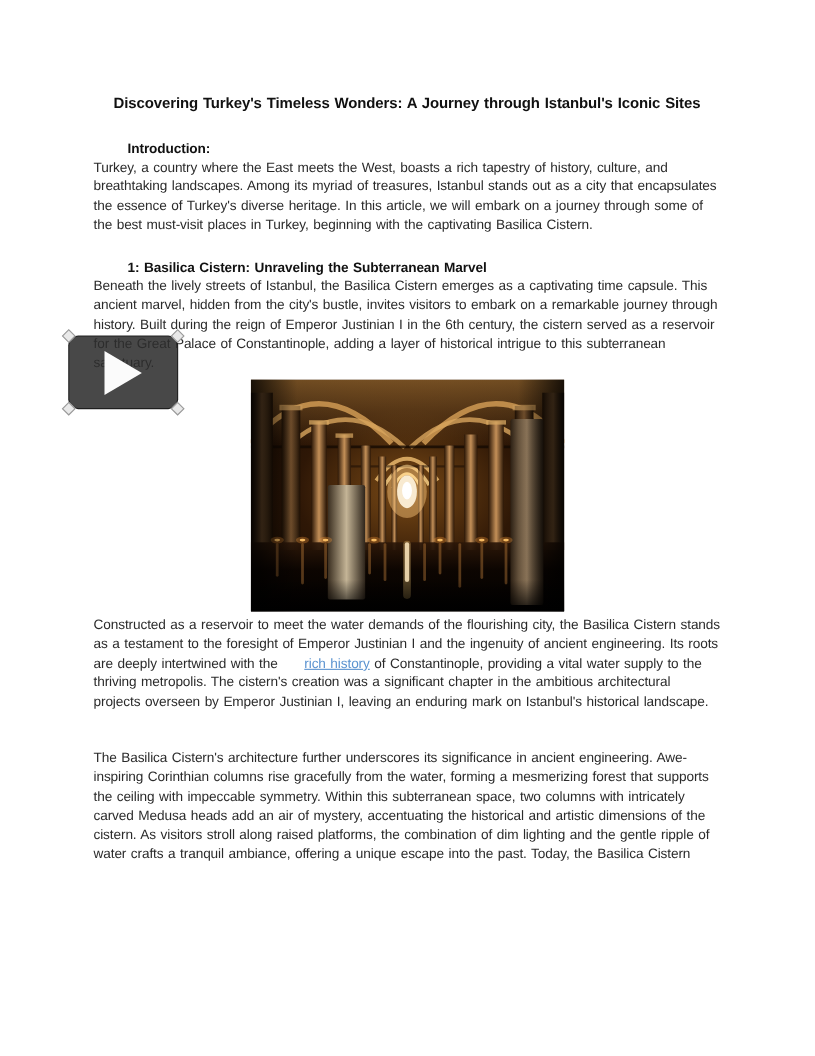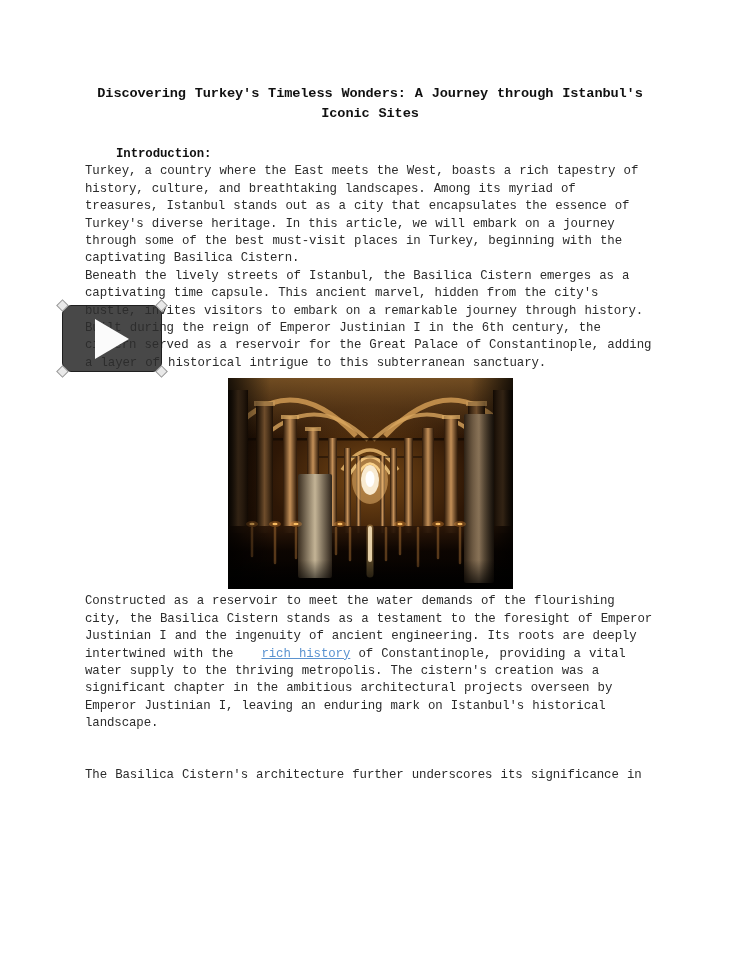--- a/index.html
+++ b/index.html
@@ -2,21 +2,21 @@
 <html><head>
 <meta charset="utf-8">
 <style>
   html, body { margin: 0; padding: 0; background: #ffffff; }
   .page {
     position: relative;
     width: 741px;
     height: 784px;
     background: #ffffff;
     overflow: hidden;
-    font-family: Liberation Mono, monospace;
+    font-family: Liberation Sans, sans-serif;
   }
   .content {
     position: absolute;
     left: 85px;
     top: 84px;
     width: 570px;
     color: #2b2b2b;
     font-size: 12.4px;
     line-height: 17.4px;
     letter-spacing: -0.1px;
@@ -106,20 +106,21 @@
     <div class="handle br"></div>
   </div>
 
   <div class="content">
 
     <h1 class="doc-title">Discovering Turkey's Timeless Wonders: A Journey through Istanbul's Iconic Sites</h1>
 
     <h2 class="sec-heading">Introduction:</h2>
     <p class="para">Turkey, a country where the East meets the West, boasts a rich tapestry of history, culture, and breathtaking landscapes. Among its myriad of treasures, Istanbul stands out as a city that encapsulates the essence of Turkey's diverse heritage. In this article, we will embark on a journey through some of the best must-visit places in Turkey, beginning with the captivating Basilica Cistern.</p>
 
+    <h2 class="sec-heading gap-above">1: Basilica Cistern: Unraveling the Subterranean Marvel</h2>
     <p class="para">Beneath the lively streets of Istanbul, the Basilica Cistern emerges as a captivating time capsule. This ancient marvel, hidden from the city's bustle, invites visitors to embark on a remarkable journey through history. Built during the reign of Emperor Justinian I in the 6th century, the cistern served as a reservoir for the Great Palace of Constantinople, adding a layer of historical intrigue to this subterranean sanctuary.</p>
 
     <figure class="photo-figure" title="Basilica Cistern interior with illuminated columns reflected in water">
       <svg width="285" height="211" viewBox="0 0 285 211" xmlns="http://www.w3.org/2000/svg">
         <defs>
           <radialGradient id="glow" cx="0.5" cy="0.48" r="0.78">
             <stop offset="0" stop-color="#7a4a16"></stop>
             <stop offset="0.45" stop-color="#2e1706"></stop>
             <stop offset="1" stop-color="#0c0502"></stop>
           </radialGradient>

